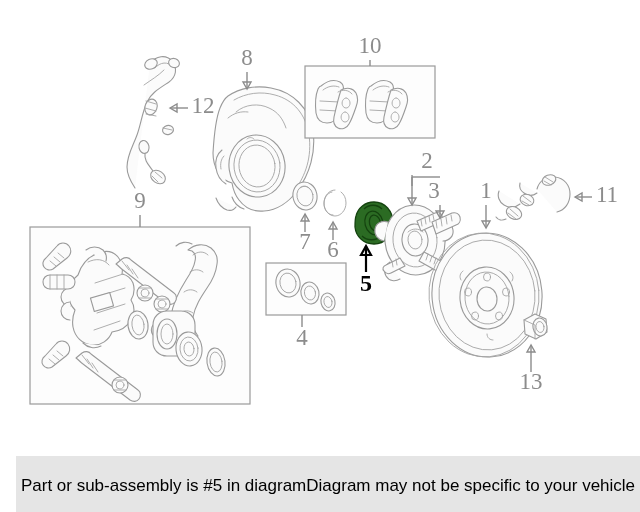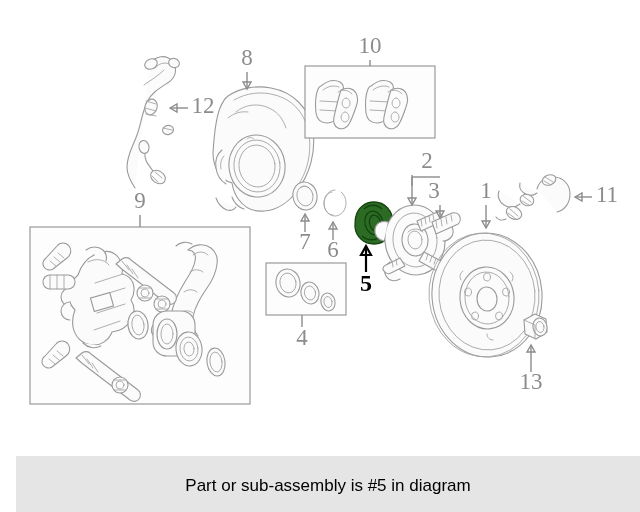--- a/index.html
+++ b/index.html
@@ -384,15 +384,16 @@
       <g>
         <path class="lead" d="M140 215 L140 227"></path>
         <text class="callout-num" x="140" y="203">9</text>
       </g>
 
     </svg>
   </div>
 
   <div id="banner">
     <div class="bline">Part or sub-assembly is #5 in diagram</div>
+    <div class="bline">Diagram may not be specific to your vehicle</div>
   </div>
 
 </div>
 
 </body></html>

